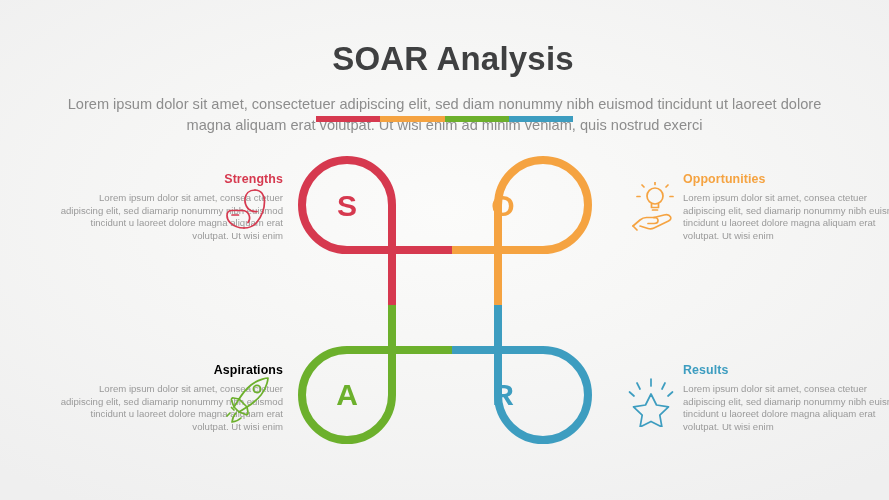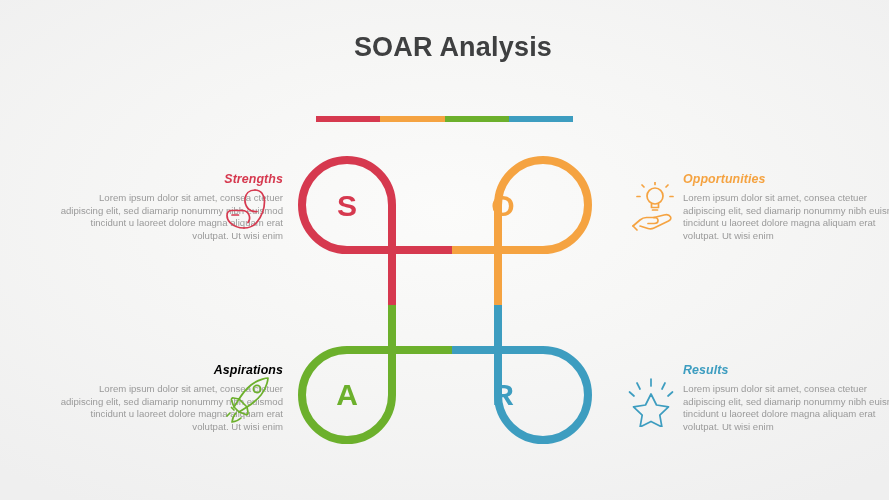--- a/index.html
+++ b/index.html
@@ -17,23 +17,23 @@
 
   
   .header {
     position: absolute;
     top: 0;
     left: 0;
     width: 889px;
     text-align: center;
   }
   .title {
-    margin: 8px;
+    margin: 16px;
     padding-top: 24px;
-    font-size: 27px;
+    font-size: 33px;
     font-weight: bold;
     color: #3f4041;
     letter-spacing: 0.2px;
     padding-left: 17px;
   }
   .subtitle {
     margin: 11px auto 0 auto;
     width: 770px;
     font-size: 14.6px;
     line-height: 21px;
@@ -58,21 +58,20 @@
   
   .side-block {
     position: absolute;
     width: 225px;
   }
   .side-block .heading {
     font-size: 12.4px;
     font-weight: bold;
     margin: 0 0 6px 0;
     letter-spacing: 0.1px;
-    font-style: italic;
   }
   .side-block .body {
     font-size: 9.6px;
     line-height: 12.6px;
     color: #9a9a9a;
     margin: 0;
   }
   .blk-strengths    { left: 58px;  top: 172px; text-align: right; }
   .blk-aspirations  { left: 58px;  top: 363px; text-align: right; }
   .blk-opportunities{ left: 683px; top: 172px; text-align: left;  }
@@ -108,20 +107,21 @@
   .lt-s { left: 39px;  top: 43px;  }
   .lt-o { left: 195px; top: 43px;  }
   .lt-a { left: 39px;  top: 232px; }
   .lt-r { left: 195px; top: 232px; }
 </style>
 </head>
 <body>
 
 <div class="header">
   <h1 class="title">SOAR Analysis</h1>
+  <p class="subtitle">Lorem ipsum dolor sit amet, consectetuer adipiscing elit, sed diam nonummy nibh euismod tincidunt ut laoreet dolore magna aliquam erat volutpat. Ut wisi enim ad minim veniam, quis nostrud exerci</p>
 </div>
 
 <div class="divider">
   <span style="background:#d6394f"></span>
   <span style="background:#f5a341"></span>
   <span style="background:#6cb02c"></span>
   <span style="background:#3d9dc0"></span>
 </div>
 
 <div class="side-block blk-strengths">

